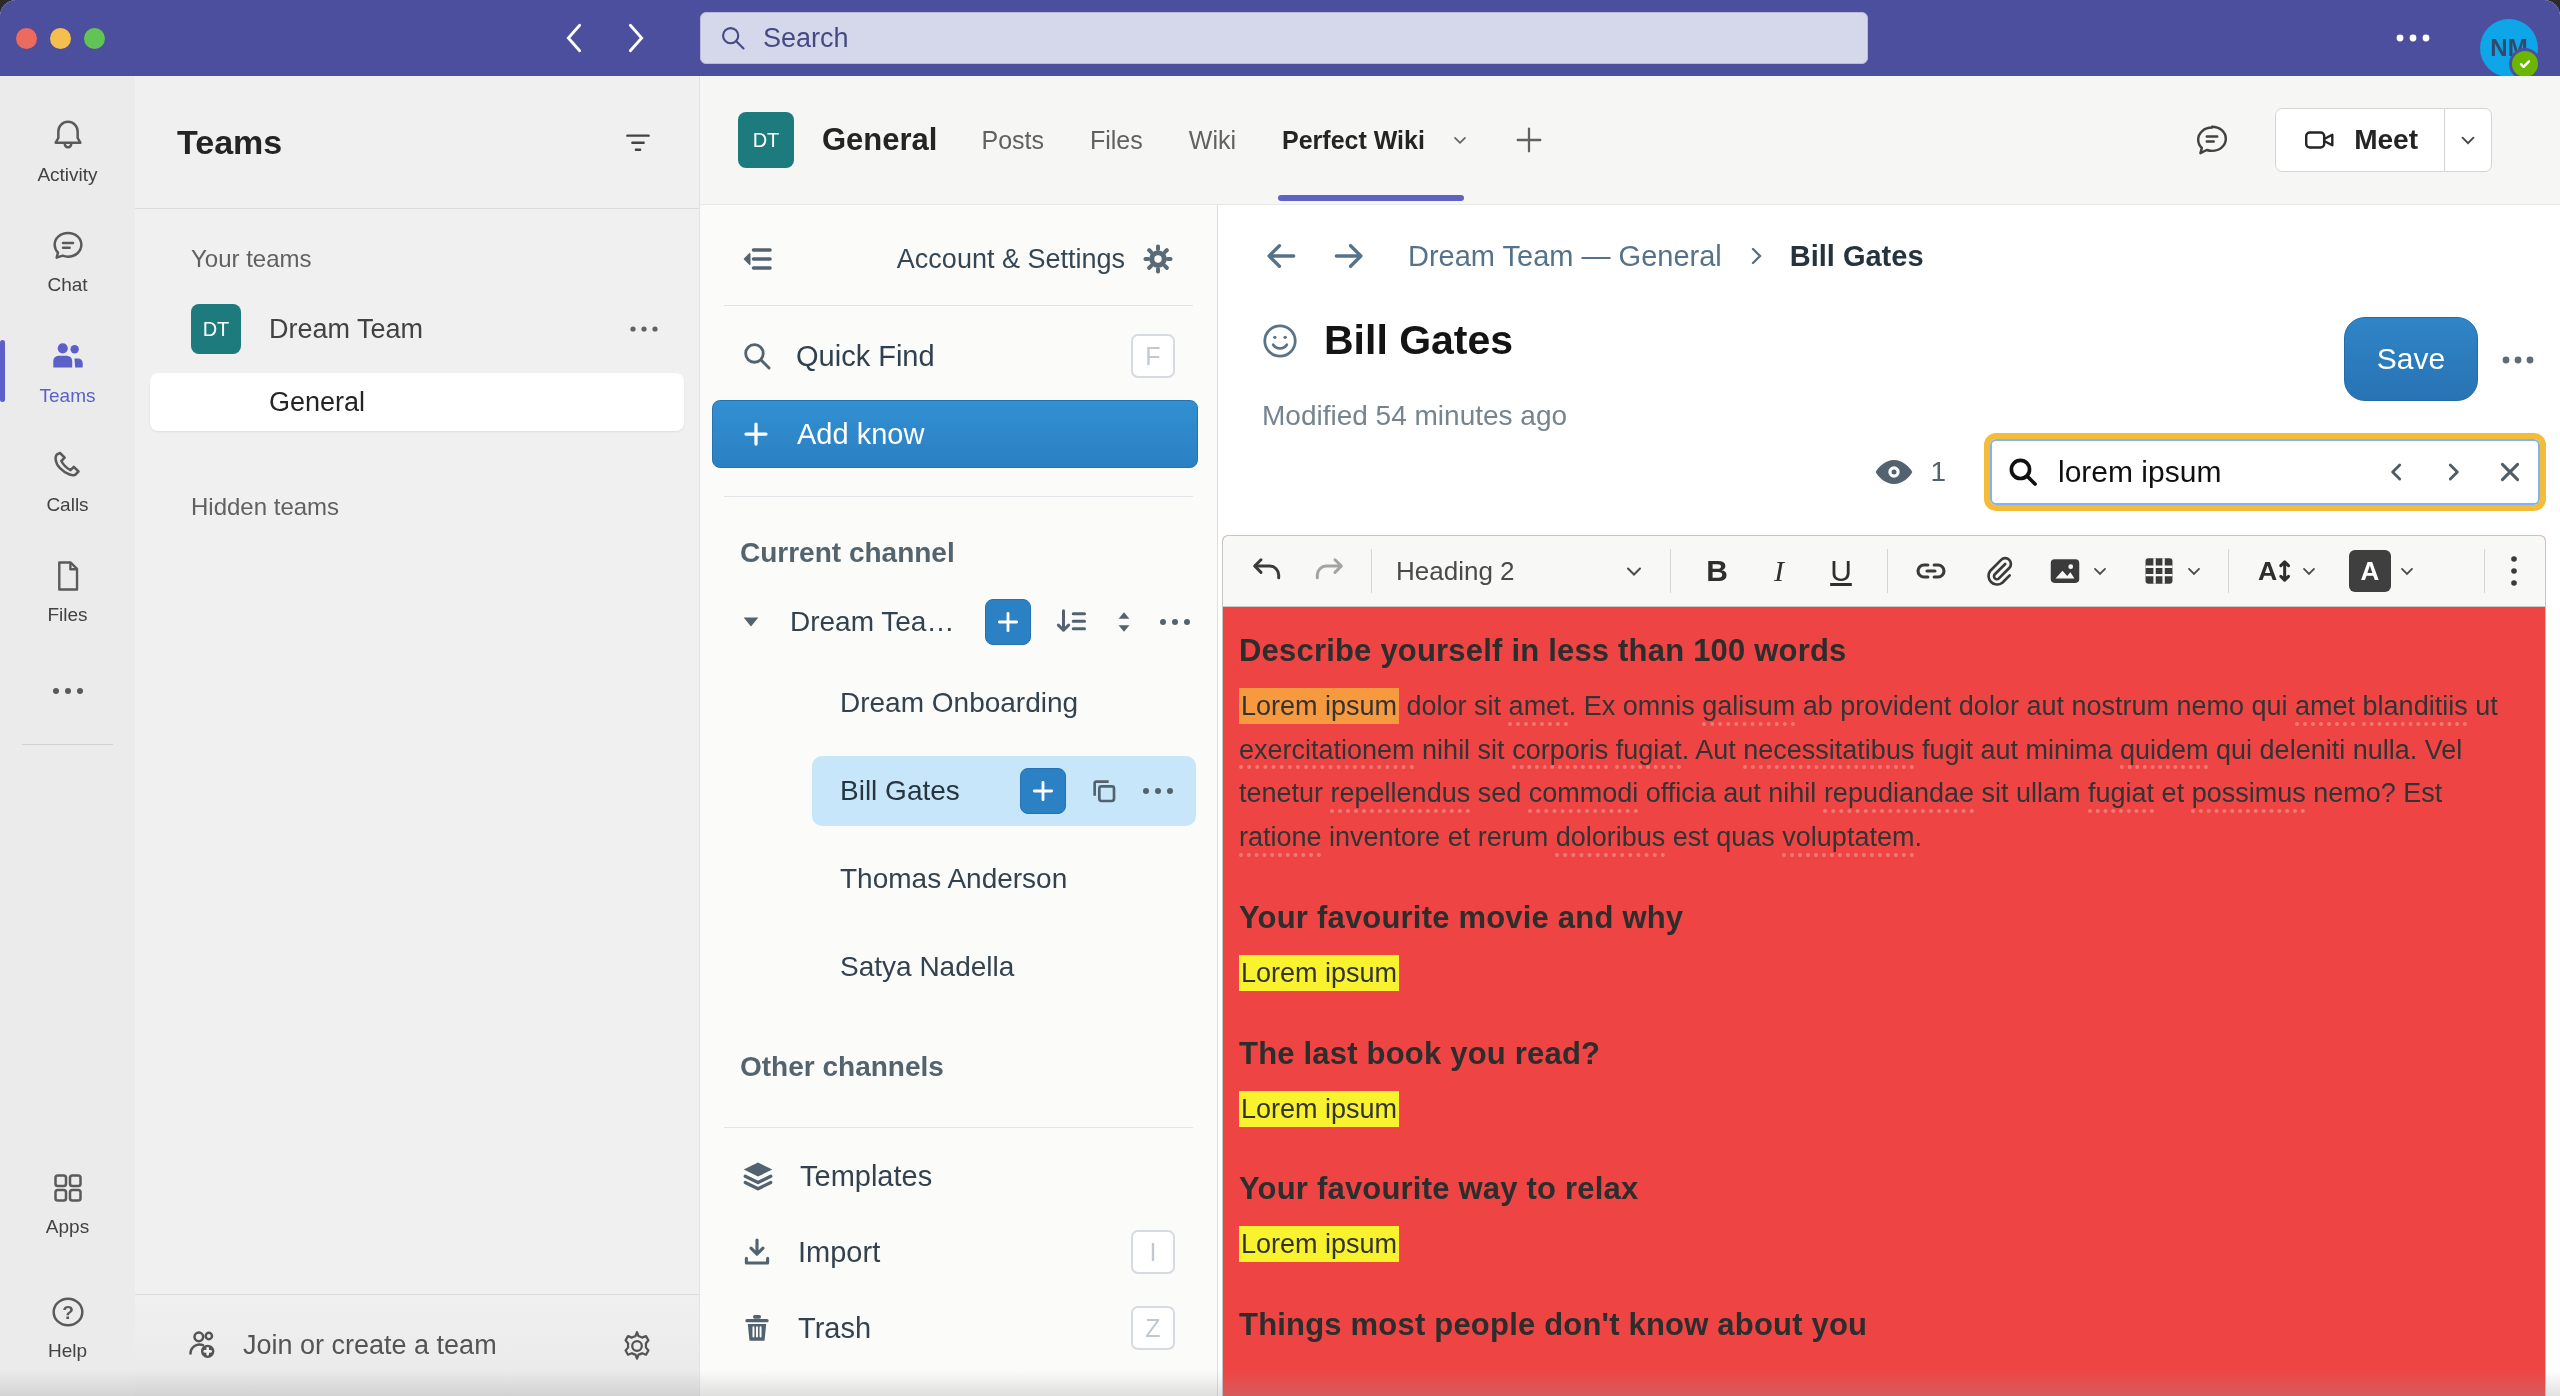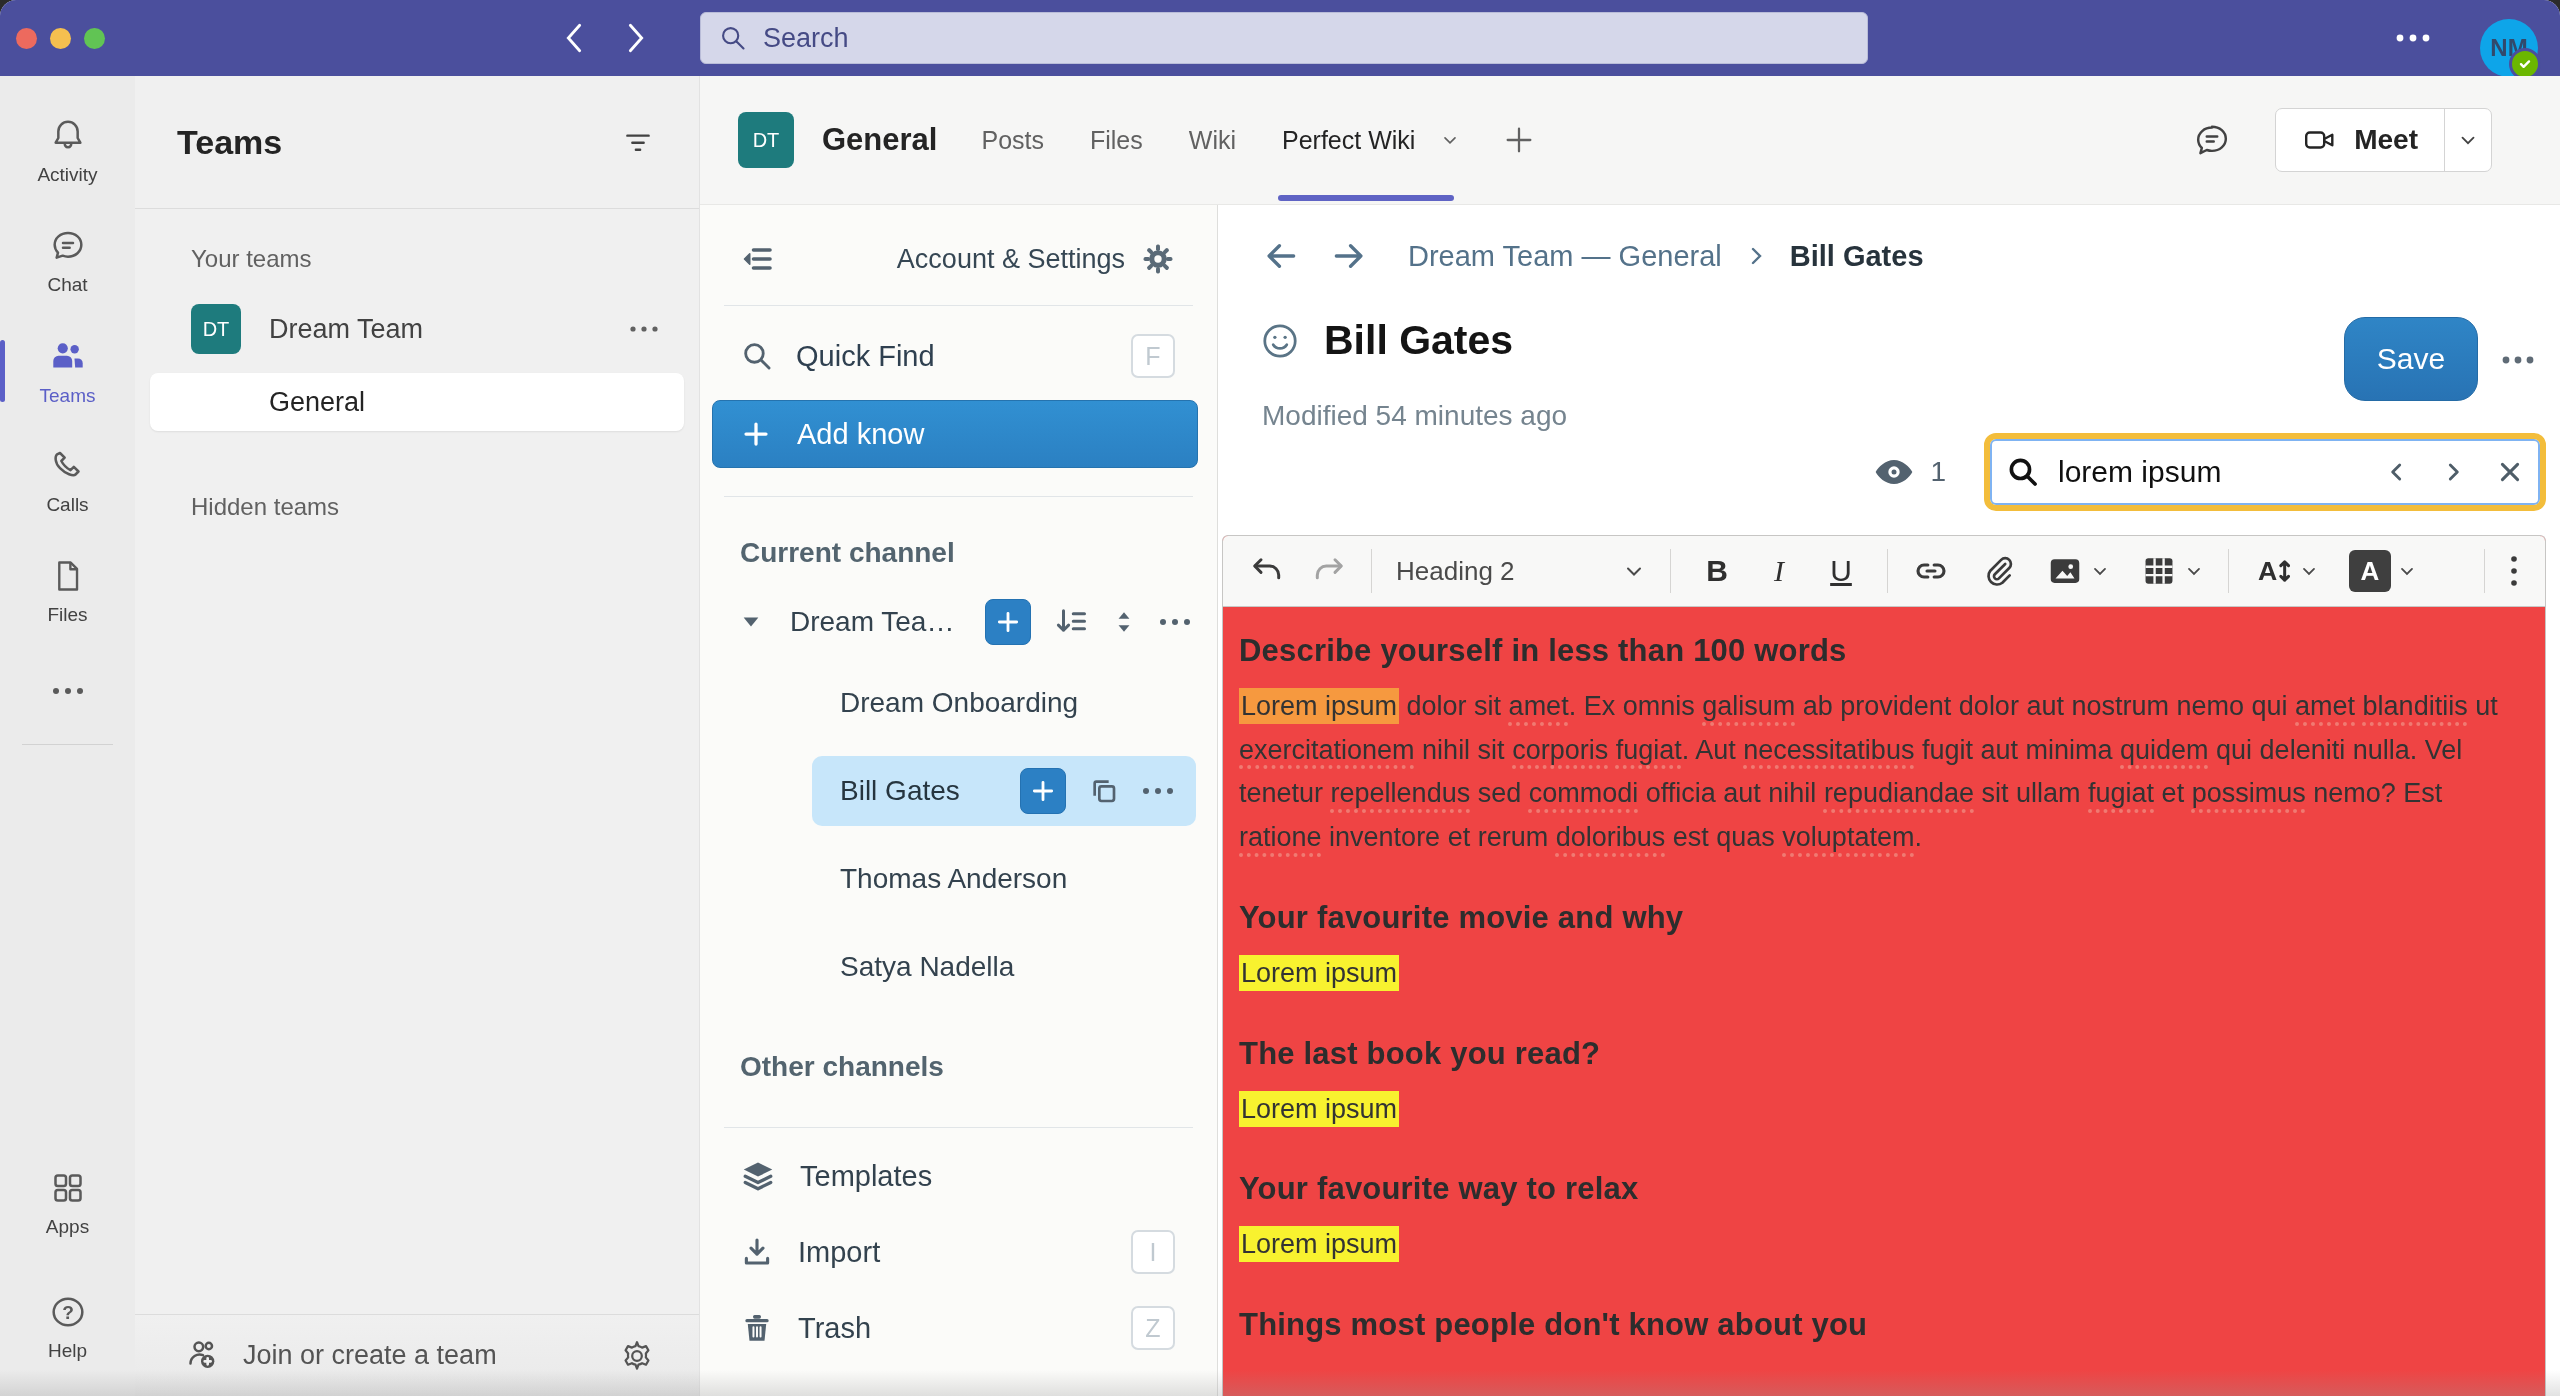--- a/index.html
+++ b/index.html
@@ -47,32 +47,32 @@
   .tp-section{font-size:24px;color:#616161;margin:36px 0 0 56px;}
   .team-row{display:flex;align-items:center;margin:24px 40px 0 56px;height:64px;cursor:pointer;}
   .team-badge{width:50px;height:50px;border-radius:8px;background:#1e7b7d;color:#fff;font-size:20px;
     display:flex;align-items:center;justify-content:center;flex:none;}
   .team-name{font-size:27px;color:#424242;margin-left:28px;flex:1;}
   .team-more{color:#616161;}
   .channel-row{margin:12px 15px 0 15px;height:58px;background:#fff;border-radius:8px;display:flex;align-items:center;
     box-shadow:0 1px 2px rgba(0,0,0,.08);cursor:pointer;}
   .channel-row span{margin-left:119px;font-size:27px;color:#242424;}
   .tp-hidden{margin-top:62px;}
-  .tp-footer{margin-top:auto;border-top:1px solid #dcdcdc;height:82px;display:flex;align-items:center;padding:0 44px 0 48px;box-sizing:border-box;background:linear-gradient(#f0f0f0,#e9e9e9);}
+  .tp-footer{margin-top:auto;border-top:1px solid #dcdcdc;height:102px;display:flex;align-items:center;padding:0 44px 0 48px;box-sizing:border-box;background:linear-gradient(#f0f0f0,#e9e9e9);}
   .tp-footer .label{font-size:27px;color:#545454;margin-left:20px;flex:1;}
   .tp-footer,.team-row,.channel-row{user-select:none;}
   
   .main{flex:1;display:flex;flex-direction:column;min-width:0;}
   .tabbar{height:129px;background:#f6f6f5;border-bottom:1px solid #e8e8e6;display:flex;align-items:center;
     padding:0 0 0 38px;box-sizing:border-box;position:relative;flex:none;}
   .tb-badge{width:56px;height:56px;border-radius:8px;background:#1e7b7d;color:#fff;font-size:20px;display:flex;align-items:center;justify-content:center;}
   .tb-title{font-size:31px;font-weight:bold;color:#242424;margin:0 44px 0 28px;}
   .tabs{display:flex;align-items:center;gap:46px;height:100%;}
   .tab{font-size:25px;color:#616161;display:flex;align-items:center;height:100%;position:relative;cursor:pointer;}
-  .tab.active{font-weight:normal;color:#242424;gap:25px;}
+  .tab.active{font-weight:bold;color:#242424;gap:25px;}
   .tab.active::after{content:"";position:absolute;left:-4px;right:6px;bottom:3px;height:6px;border-radius:3px;background:#5f63c4;}
   .tab-add{margin-left:42px;color:#616161;cursor:pointer;}
   .tb-right{margin-left:auto;display:flex;align-items:center;margin-right:68px;gap:42px;}
   .chat-toggle{color:#424242;cursor:pointer;}
   .meet-btn{display:flex;align-items:stretch;background:#fff;border:1px solid #d4d4d4;border-radius:7px;height:62px;overflow:hidden;cursor:pointer;justify-content:center;}
   .meet-main{display:flex;align-items:center;gap:16px;padding:0 26px;font-size:28px;font-weight:600;color:#242424;}
   .meet-split{width:46px;border-left:1px solid #d4d4d4;display:flex;align-items:center;justify-content:center;color:#424242;}
   
   .workspace{flex:1;display:flex;min-height:0;}
   

